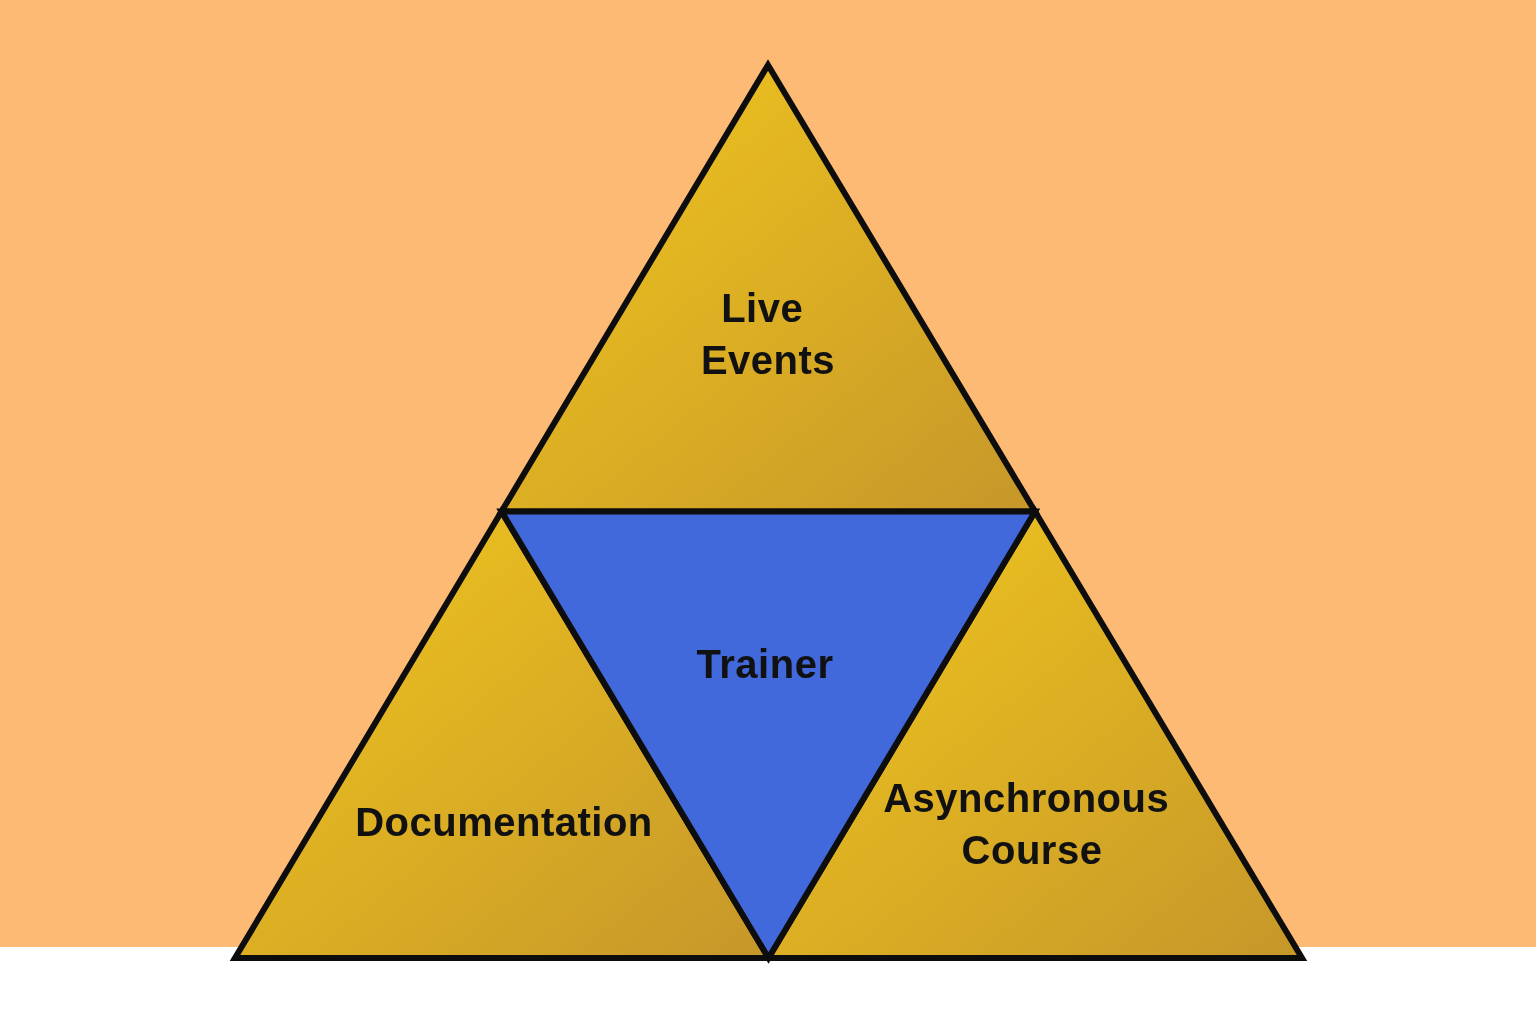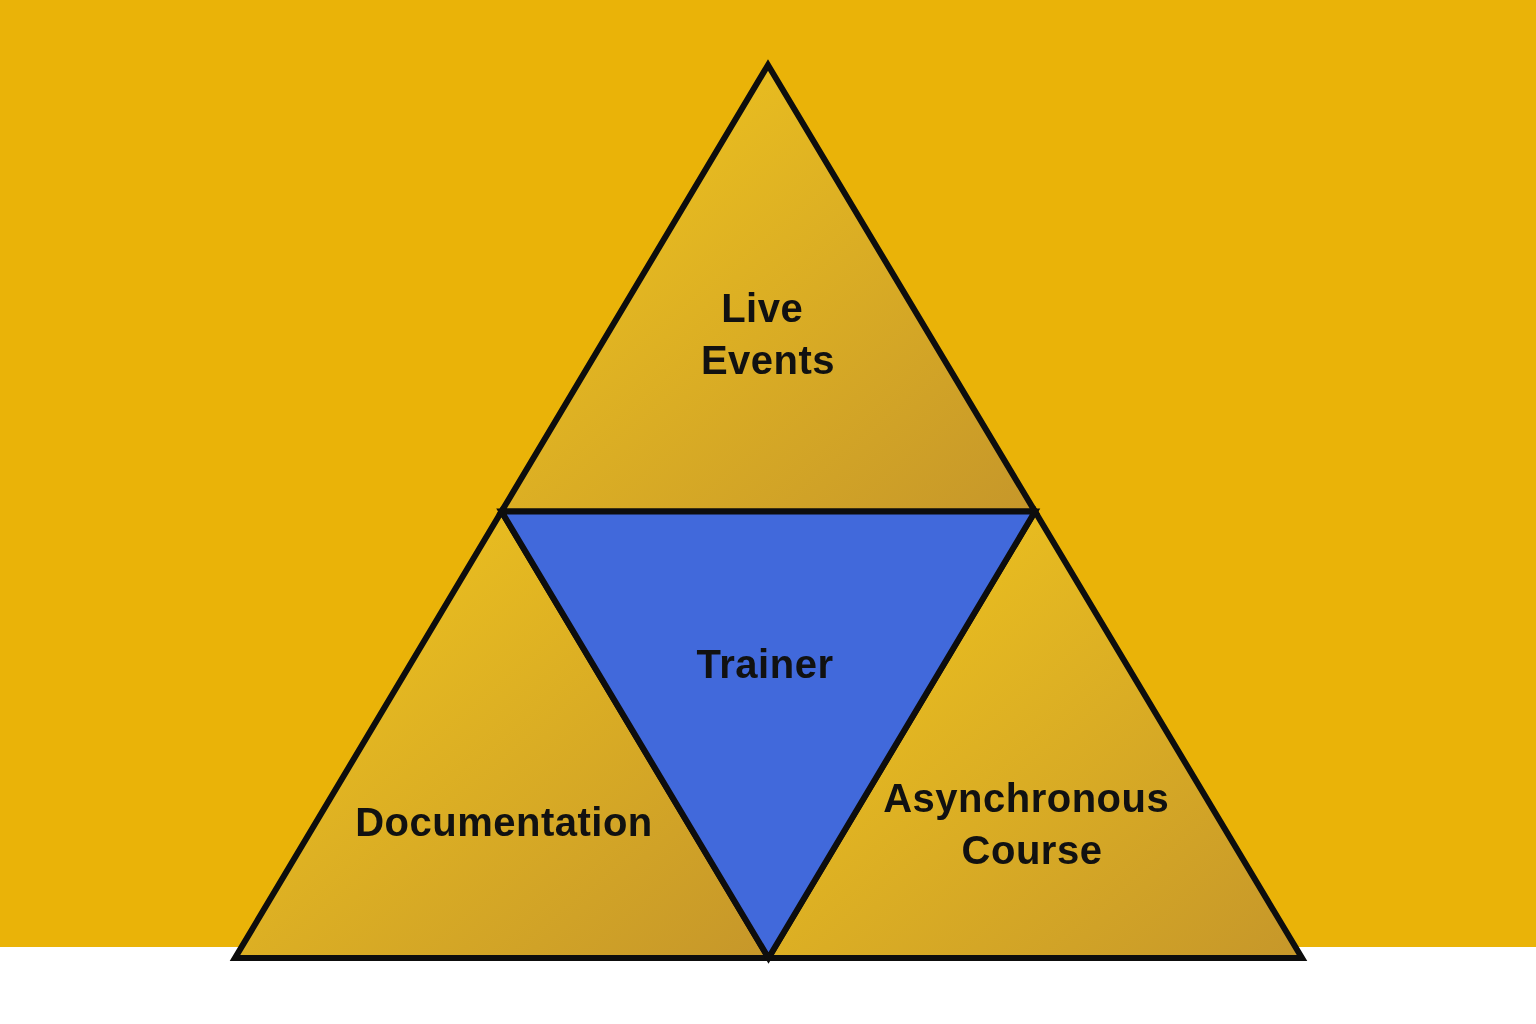--- a/index.html
+++ b/index.html
@@ -8,21 +8,21 @@
     background: #ffffff;
     width: 1536px;
     height: 1024px;
     overflow: hidden;
     font-family: "Liberation Sans", sans-serif;
   }
   .stage {
     position: relative;
     width: 1536px;
     height: 947px;
-    background: #eab308;
+    background: #fdba74;
   }
   svg { display: block; }
   .seg-label {
     font-family: "Liberation Sans", sans-serif;
     font-weight: bold;
     font-size: 40px;
     letter-spacing: 0.5px;
   }
 </style>
 </head>

